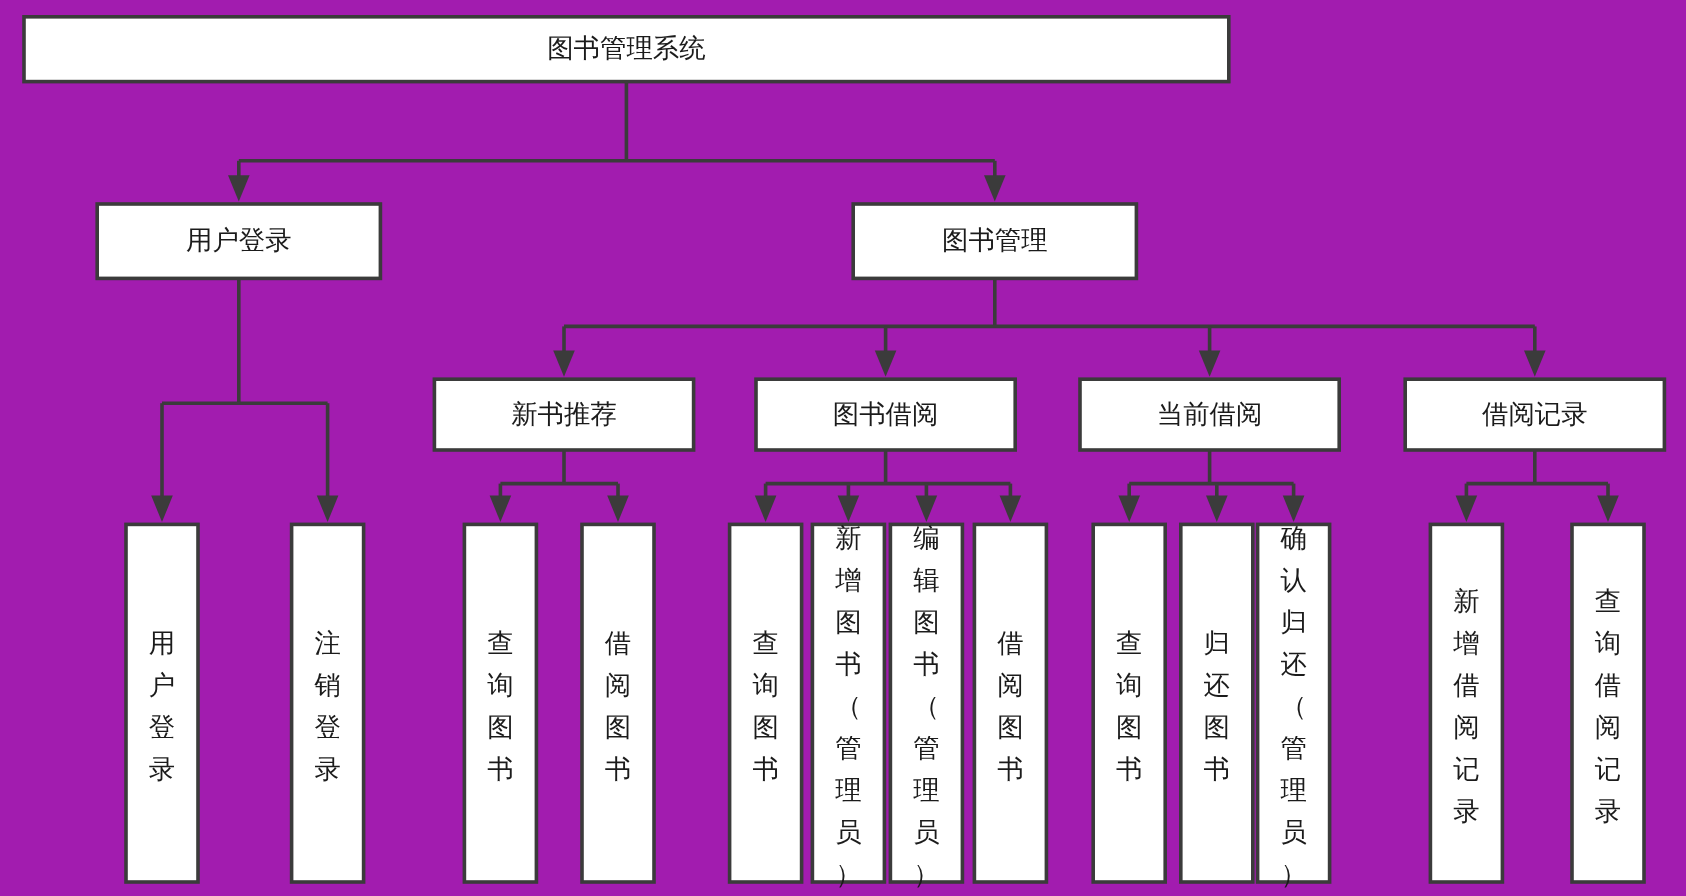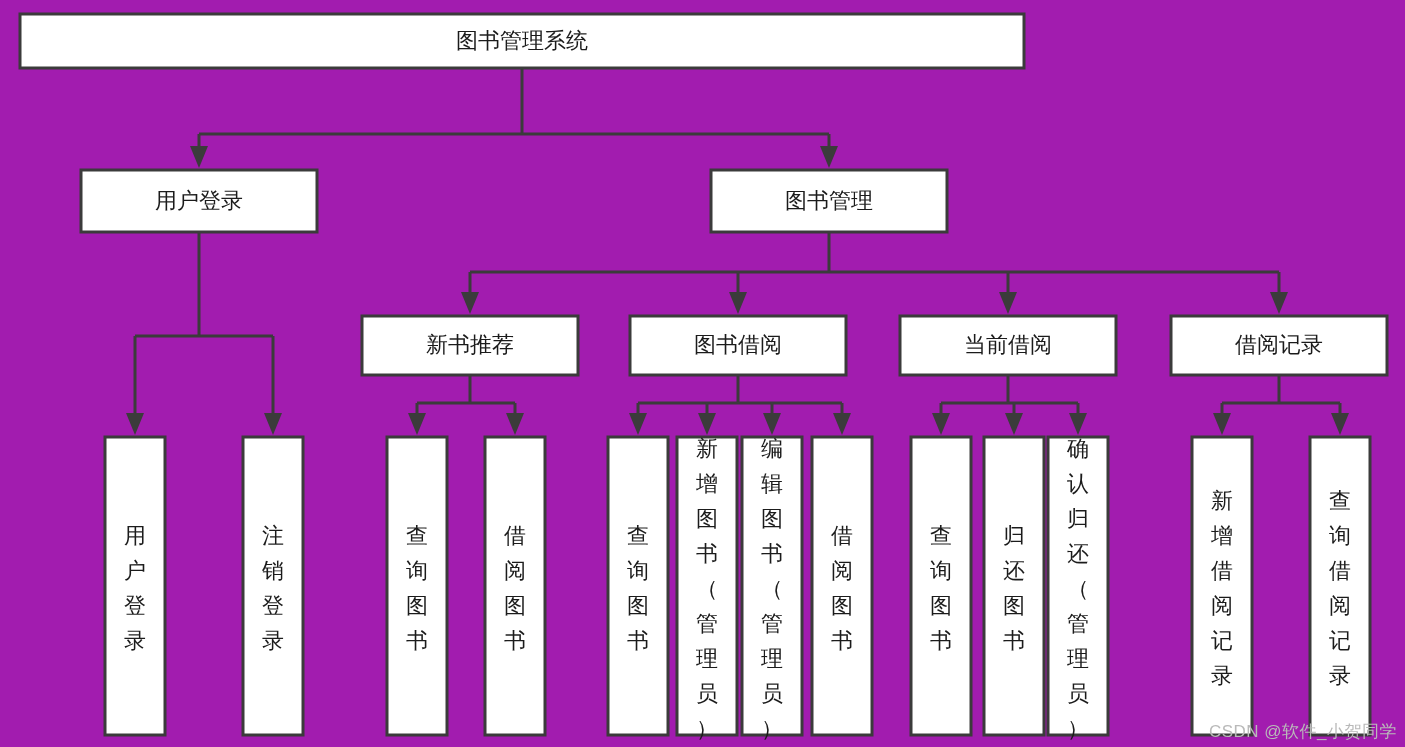--- a/index.html
+++ b/index.html
@@ -201,14 +201,13 @@
         <g>
           <rect x="1192" y="437" width="60" height="298" class="node-box"></rect>
           <text x="1222" y="508.3" class="node-label-vert"><tspan x="1222" dy="0">新</tspan><tspan x="1222" dy="35">增</tspan><tspan x="1222" dy="35">借</tspan><tspan x="1222" dy="35">阅</tspan><tspan x="1222" dy="35">记</tspan><tspan x="1222" dy="35">录</tspan></text>
         </g>
         <g>
           <rect x="1310" y="437" width="60" height="298" class="node-box"></rect>
           <text x="1340" y="508.3" class="node-label-vert"><tspan x="1340" dy="0">查</tspan><tspan x="1340" dy="35">询</tspan><tspan x="1340" dy="35">借</tspan><tspan x="1340" dy="35">阅</tspan><tspan x="1340" dy="35">记</tspan><tspan x="1340" dy="35">录</tspan></text>
         </g>
       </g>
   </svg>
-  <div class="watermark">CSDN @软件_小贺同学</div>
 </div>
 
 </body></html>

